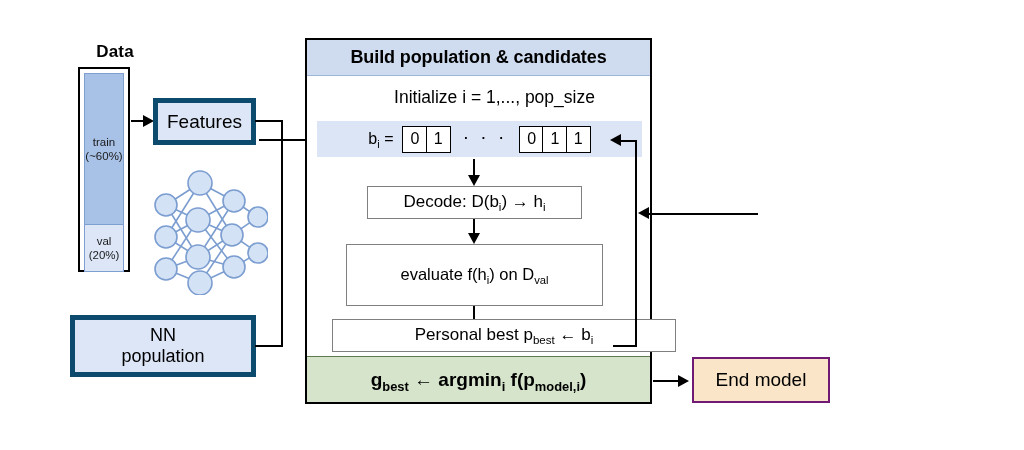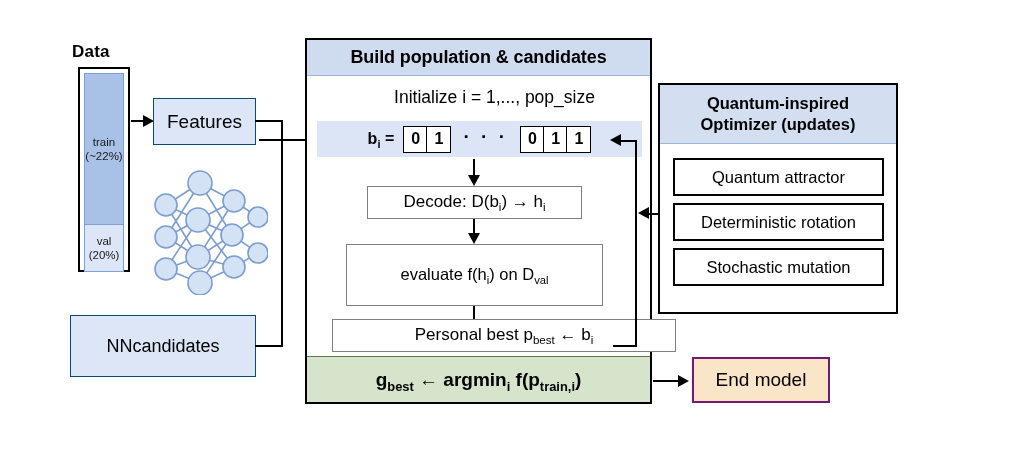--- a/index.html
+++ b/index.html
@@ -17,21 +17,21 @@
     width: 1024px;
     height: 450px;
     background: #ffffff;
     overflow: hidden;
   }
   .abs { position: absolute; box-sizing: border-box; }
 
   
   .blue-box {
     background: #dce6f7;
-    border: 1px solid #0c4a6e;
+    border: 5px solid #0c4a6e;
     display: flex;
     align-items: center;
     justify-content: center;
     text-align: center;
     line-height: 1.15;
   }
   .plain-box {
     background: #ffffff;
     border: 1.6px solid #808080;
     display: flex;
@@ -71,21 +71,21 @@
     flex-direction: column;
     align-items: center;
     justify-content: center;
     font-size: 11.5px;
     line-height: 1.25;
     color: #1a1a1a;
   }
 
   
   #features-box { font-size: 19px; }
-  #nn-box { font-size: 18px; flex-direction: row; }
+  #nn-box { font-size: 18px; flex-direction: column; }
 
   
   #main-panel {
     background: #ffffff;
     border: 2.4px solid #000000;
   }
   #main-header {
     background: #cfdcf0;
     border-bottom: 1.4px solid #9db6d8;
     font-weight: bold;
@@ -201,26 +201,26 @@
 
   sub { font-size: .68em; line-height: 0; }
 
   #nn-graphic { pointer-events: none; }
 </style>
 </head>
 <body>
 
 <div id="canvas">
 
-  <div class="abs" id="data-title" style="left:72px; top:42px; width:86px; text-align:left;">Data</div>
+  <div class="abs" id="data-title" style="left:72px; top:42px; width:86px; text-align:center;">Data</div>
 
   <div class="abs" id="data-outer" style="left:78px; top:67px; width:52px; height:205px;">
     <div id="data-train" style="height:150px;">
       <span>train</span>
-      <span>(~22%)</span>
+      <span>(~60%)</span>
     </div>
     <div id="data-val" style="height:46px;">
       <span>val</span>
       <span>(20%)</span>
     </div>
   </div>
 
   <div class="abs line-h" style="left:131px; top:120px; width:14px;"></div>
   <div class="abs arrow-r" style="left:143px; top:114.5px;"></div>
 
@@ -265,37 +265,37 @@
       <circle cx="86" cy="36" r="11"></circle>
       <circle cx="84" cy="70" r="11"></circle>
       <circle cx="86" cy="102" r="11"></circle>
       <circle cx="110" cy="52" r="10"></circle>
       <circle cx="110" cy="88" r="10"></circle>
     </g>
   </svg>
 
   <div class="abs blue-box" id="nn-box" style="left:70px; top:315px; width:186px; height:62px;">
     <span>NN</span>
-    <span>candidates</span>
+    <span>population</span>
   </div>
 
   <div class="abs line-h" style="left:255px; top:120px; width:28px;"></div>
   <div class="abs line-v" style="left:281px; top:120px; height:227px;"></div>
   <div class="abs line-h" style="left:255px; top:345px; width:28px;"></div>
 
   <div class="abs line-h" style="left:259px; top:139px; width:48px;"></div>
   <div class="abs arrow-r" style="left:305px; top:134px;"></div>
 
   <div class="abs" id="main-panel" style="left:305px; top:38px; width:347px; height:366px;">
 
     <div id="main-header" style="height:35px;text-align:right;">Build population &amp; candidates</div>
 
     <div class="abs" id="init-line" style="left:0; top:47px;padding-left:32px;">Initialize i = 1,..., pop_size</div>
 
-    <div class="abs" id="bits-strip" style="left:10px; top:81px; width:325px; height:36px;font-weight:bold;">
+    <div class="abs" id="bits-strip" style="left:10px; top:81px; width:325px; height:36px;">
       <span>
         <span>b</span><sub>i</sub>
         <span>=</span>
       </span>
       <span class="bit-group">
         <span class="bit-cell">0</span>
         <span class="bit-cell">1</span>
       </span>
       <span class="bit-dots">· · ·</span>
       <span class="bit-group">
@@ -323,41 +323,32 @@
     <div class="abs arrow-d" style="left:161px; top:280px;"></div>
 
     <div class="abs plain-box step-box" style="left:25px; top:279px; width:344px; height:33px;">
       <span>Personal best p<sub>best</sub> ← b<sub>i</sub></span>
     </div>
 
     <div class="abs line-v" style="left:166px; top:324px; height:14px;"></div>
     <div class="abs arrow-d" style="left:161px; top:336px;"></div>
 
     <div class="abs" id="gbest-bar" style="left:0; bottom:0; width:100%; height:46px;">
-      <span>g<sub>best</sub> ← argmin<sub>i</sub> f(p<sub>train,i</sub>)</span>
+      <span>g<sub>best</sub> ← argmin<sub>i</sub> f(p<sub>model,i</sub>)</span>
     </div>
   </div>
 
   <div class="abs line-h" style="left:613px; top:345px; width:24px;"></div>
   <div class="abs line-v" style="left:635px; top:142px; height:205px;"></div>
   <div class="abs line-h" style="left:620px; top:140px; width:17px;"></div>
   <div class="abs arrow-l" style="left:610px; top:134px;"></div>
 
   <div class="abs line-h" style="left:648px; top:213px; width:110px;"></div>
   <div class="abs arrow-l" style="left:638px; top:207px;"></div>
 
-  <div class="abs" id="opt-panel" style="left:658px; top:83px; width:240px; height:231px;">
-    <div id="opt-header" style="height:58px; flex-direction:column;">
-      <span>Quantum-inspired</span>
-      <span>Optimizer (updates)</span>
-    </div>
-    <div class="abs opt-item" style="left:13px; top:73px; width:211px; height:38px;">Quantum attractor</div>
-    <div class="abs opt-item" style="left:13px; top:118px; width:211px; height:38px;">Deterministic rotation</div>
-    <div class="abs opt-item" style="left:13px; top:163px; width:211px; height:38px;">Stochastic mutation</div>
-  </div>
 
   <div class="abs line-h" style="left:653px; top:380px; width:27px;"></div>
   <div class="abs arrow-r" style="left:678px; top:374.5px;"></div>
 
   <div class="abs" id="end-model" style="left:692px; top:357px; width:138px; height:46px;">
     <span>End model</span>
   </div>
 
 </div>
 

